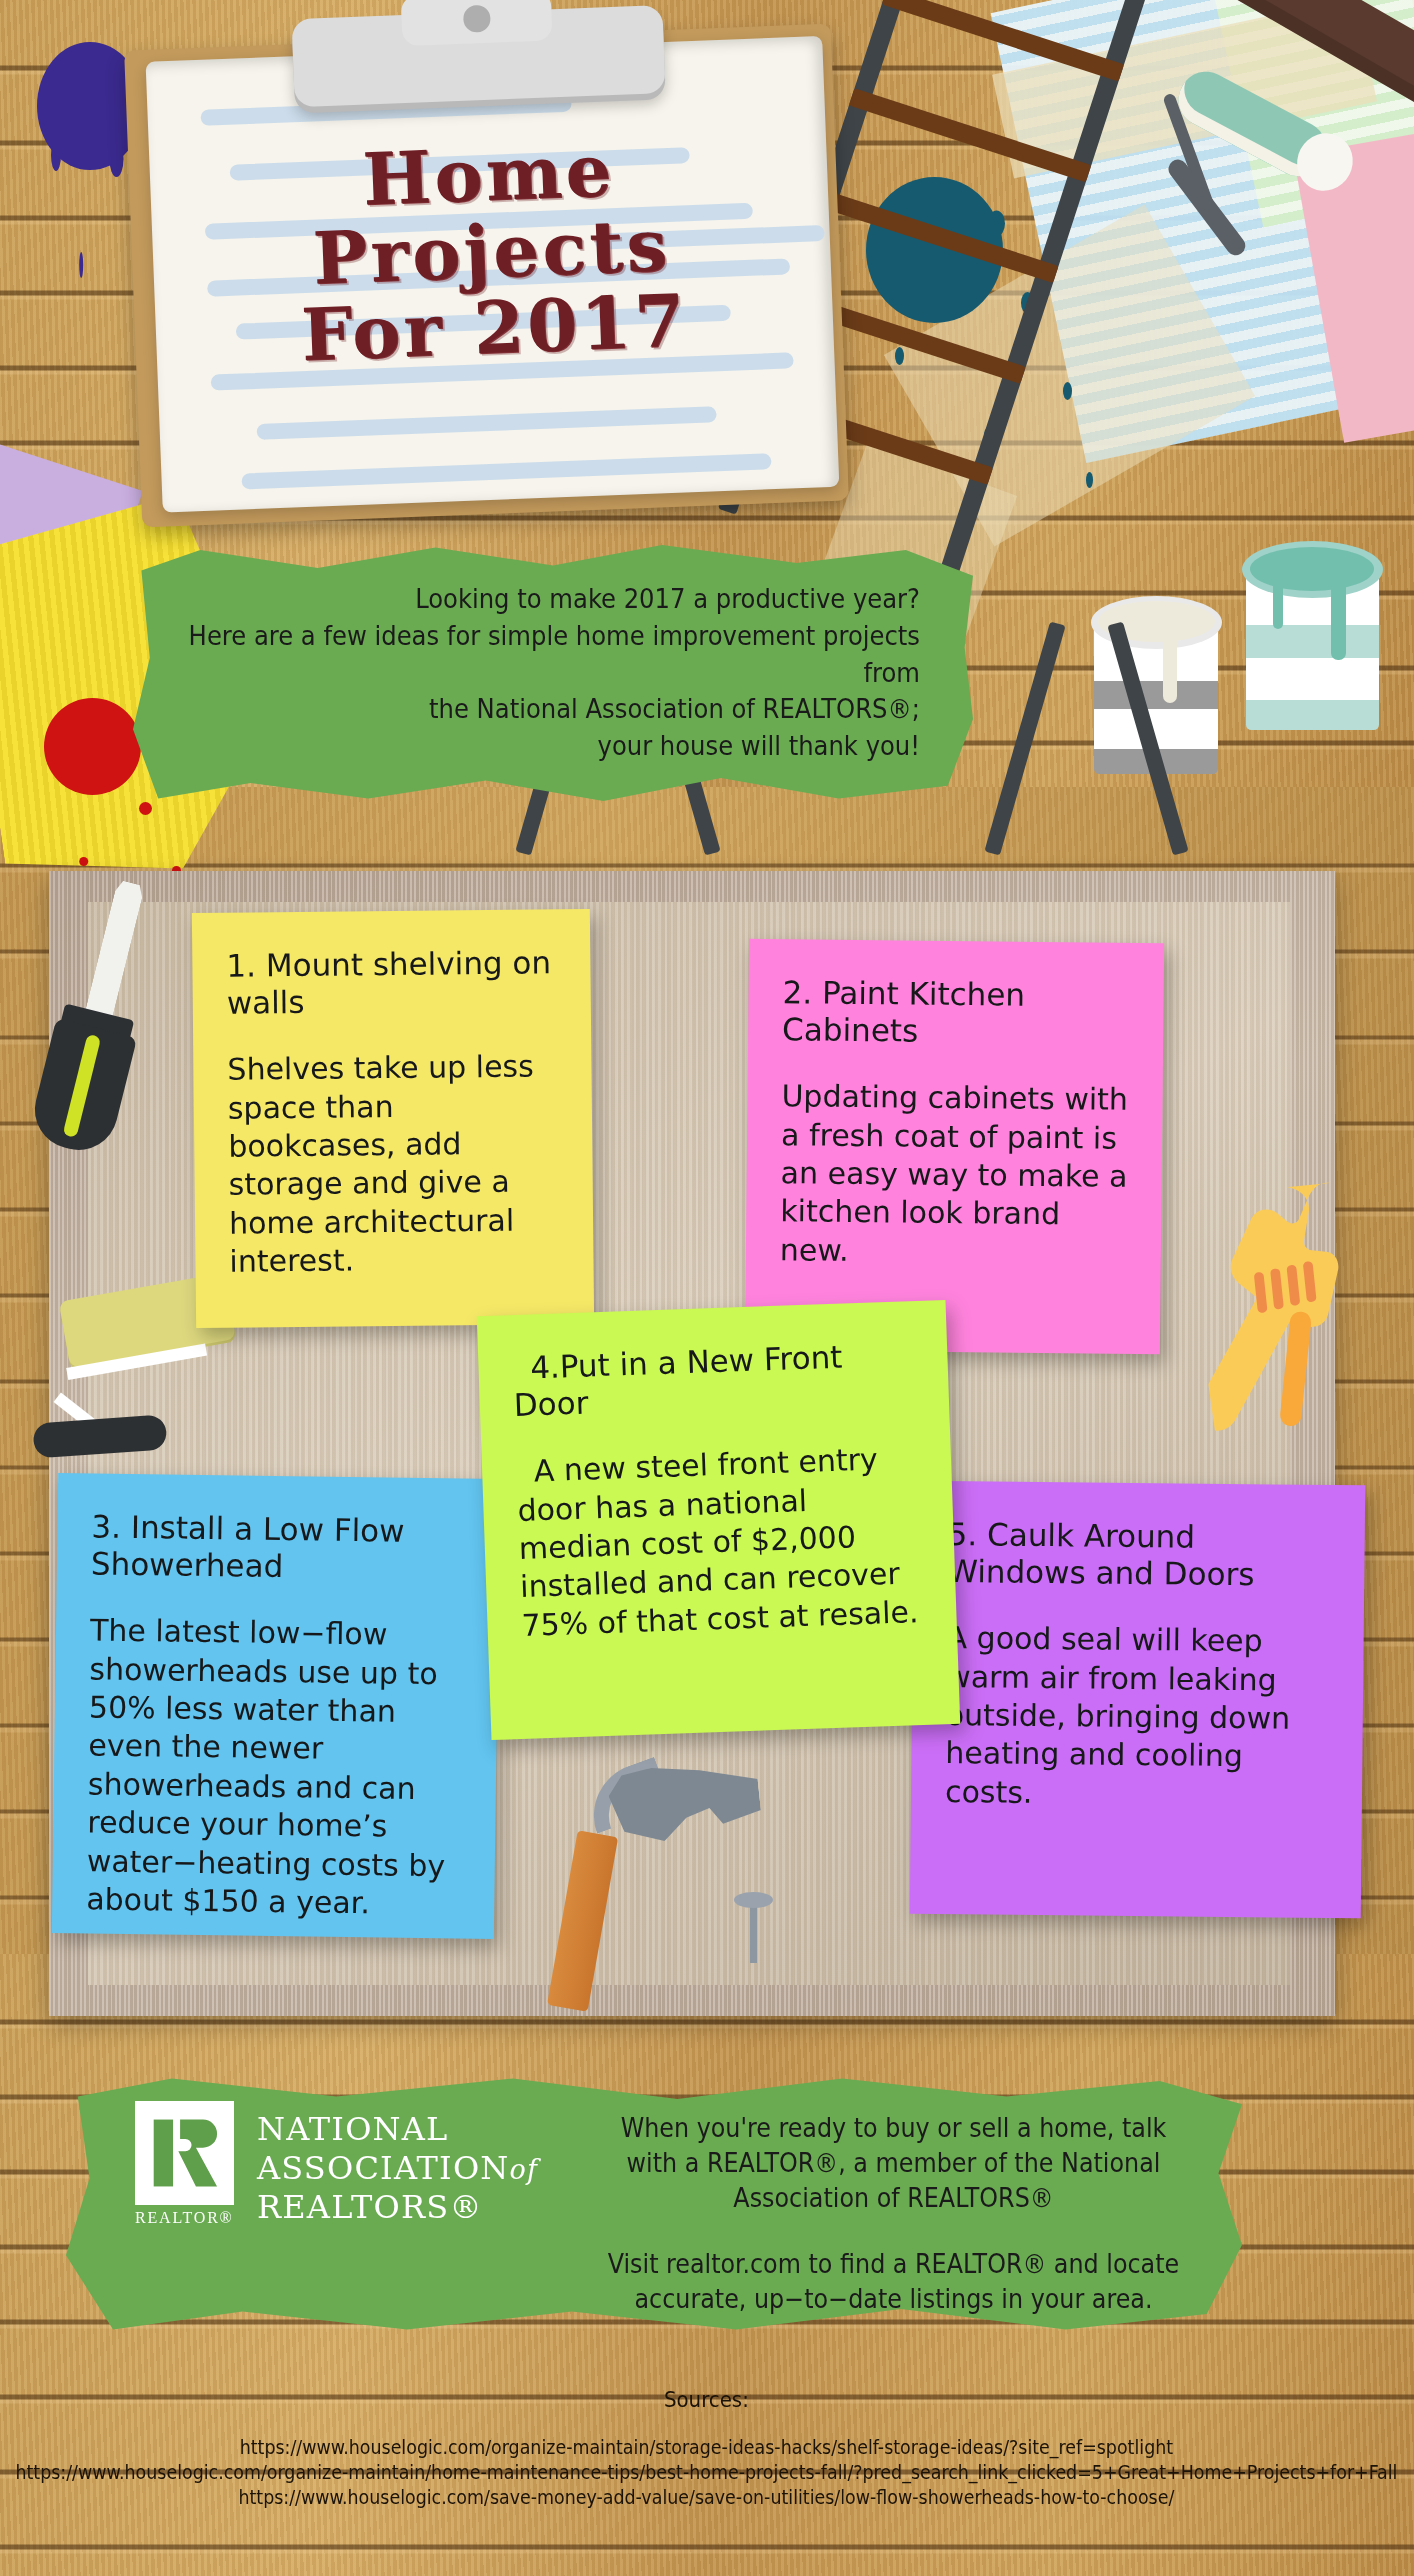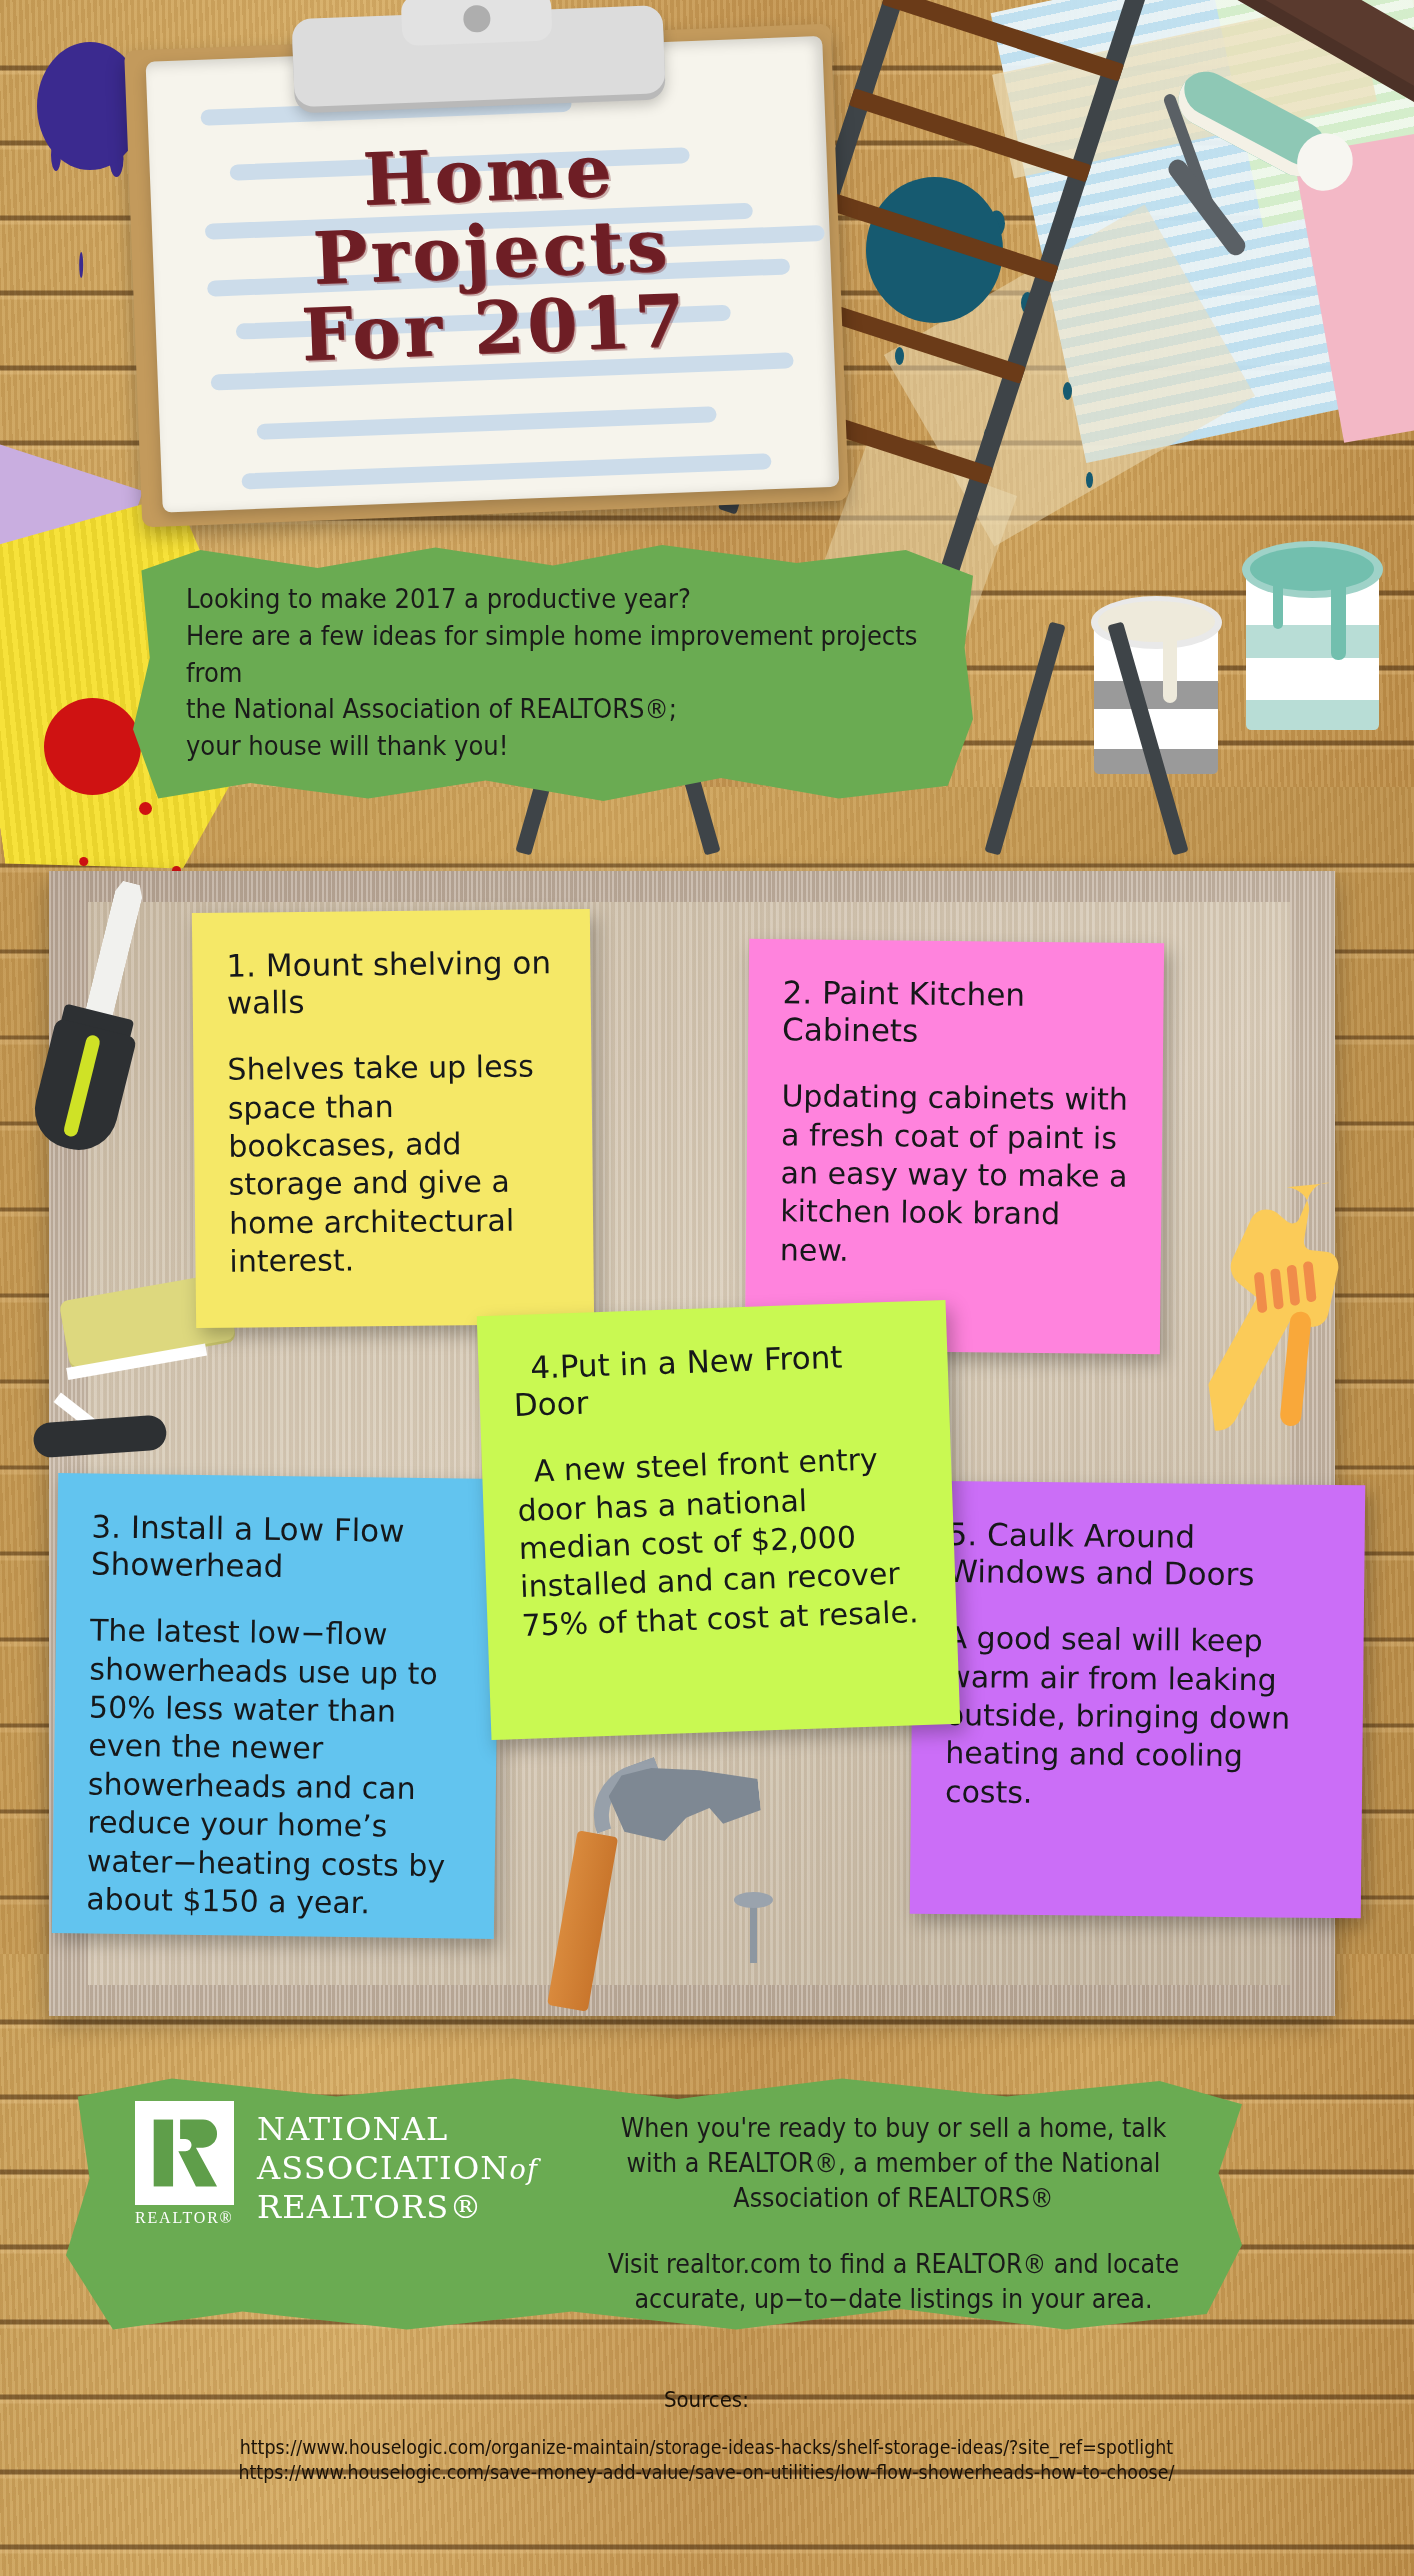--- a/index.html
+++ b/index.html
@@ -199,21 +199,21 @@
     position:absolute; top:545px; left:133px; width:840px; height:256px;
   }
   #intro .paint-bg {
     position:absolute; inset:0; background:#6aab52;
     clip-path: polygon(1% 10%,8% 2%,22% 9%,36% 1%,50% 8%,63% 0%,79% 7%,92% 2%,100% 12%,
                        99% 40%,100% 68%,97% 94%,84% 99%,70% 91%,56% 100%,42% 92%,
                        28% 99%,14% 93%,3% 99%,0% 72%,2% 44%);
   }
   #intro .txt {
     position:absolute; inset:0; display:flex; align-items:center; justify-content:center;
-    text-align:left; color:#1a1a1a;
+    text-align:right; color:#1a1a1a;
     font-family:"DejaVu Sans Condensed","DejaVu Sans", sans-serif;
     font-size:27px; line-height:1.36; padding:0 53px;
   }
 
   
   .leg { position:absolute; background:#3e4448; border-radius:3.5px; }
 
   
   #corkboard {
     position:absolute; top:871px; left:49px; width:1286px; height:1145px;
@@ -508,17 +508,18 @@
     <div id="footer-text">
       <span>When you're ready to buy or sell a home, talk with a REALTOR®, a member of the National Association of REALTORS®</span>
       <span class="gap"></span>
       <span>Visit realtor.com to find a REALTOR® and locate accurate, up−to−date listings in your area.</span>
     </div>
   </div>
 
   <div id="sources">
     <div class="label">Sources:</div>
     <div class="url">https://www.houselogic.com/organize-maintain/storage-ideas-hacks/shelf-storage-ideas/?site_ref=spotlight</div>
+    <div class="url">https://www.houselogic.com/organize-maintain/home-maintenance-tips/best-home-projects-fall/?pred_search_link_clicked=5+Great+Home+Projects+for+Fall</div>
     <div class="url">https://www.houselogic.com/save-money-add-value/save-on-utilities/low-flow-showerheads-how-to-choose/</div>
   </div>
 
 </div>
 
 
 </body></html>

